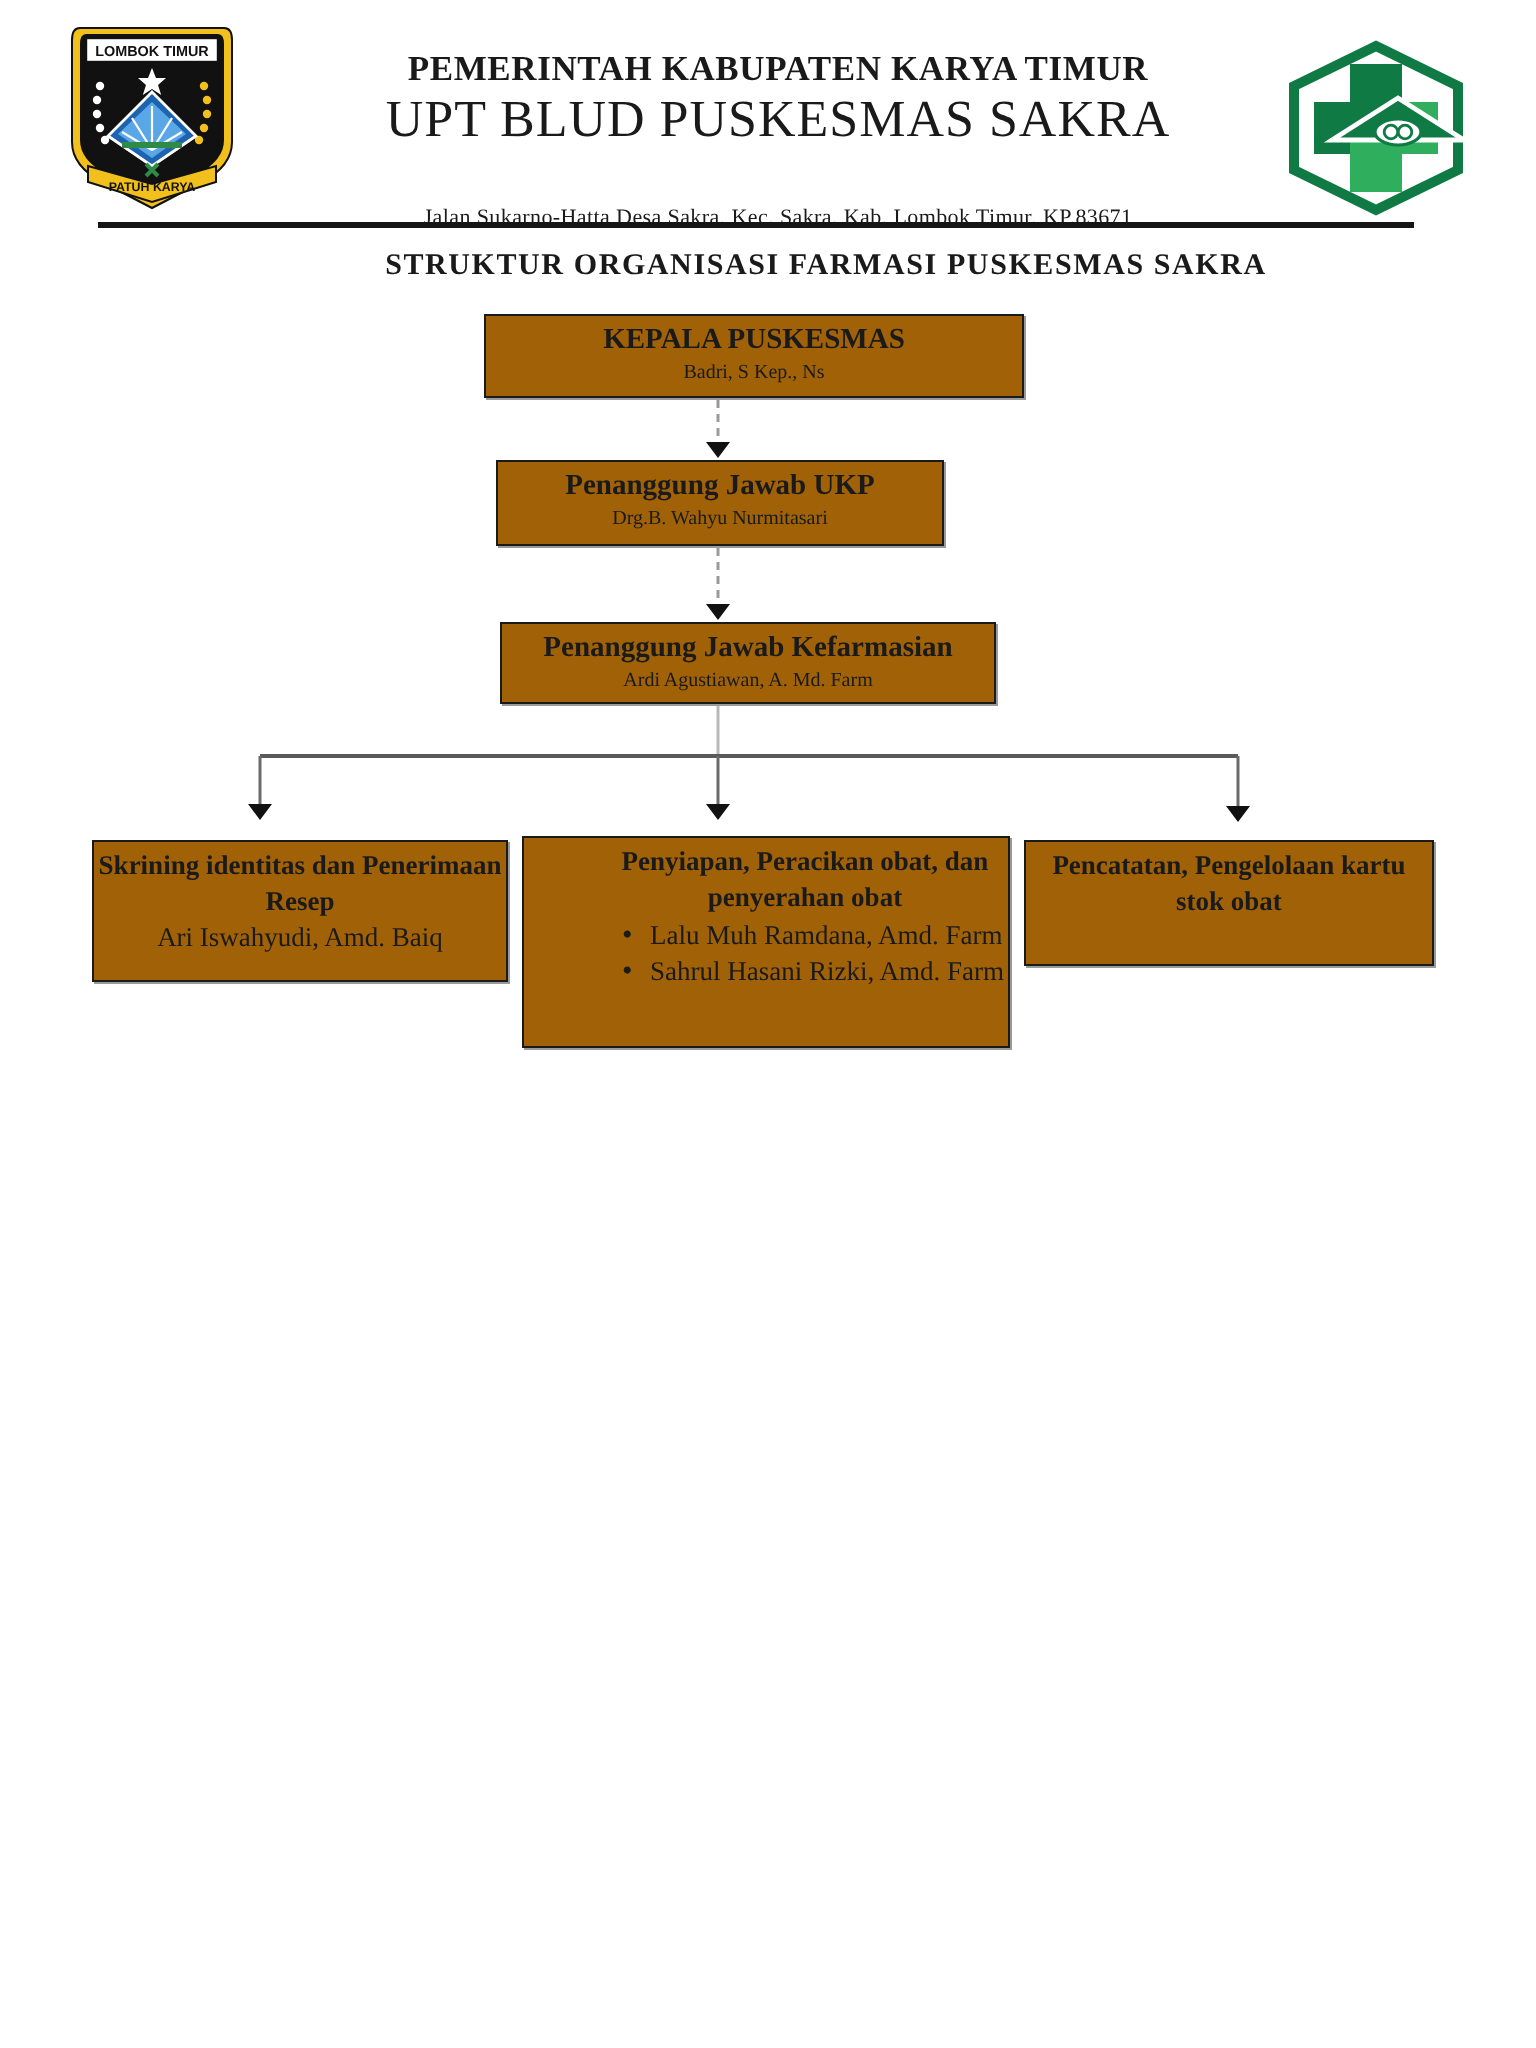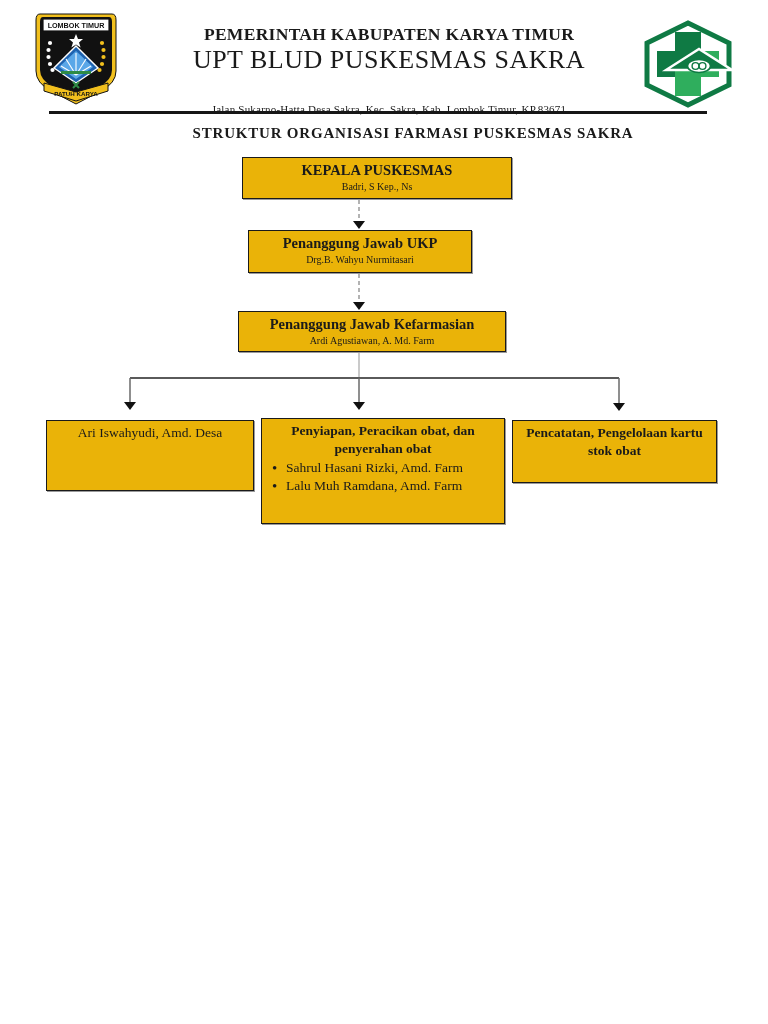--- a/index.html
+++ b/index.html
@@ -30,38 +30,38 @@
   .doc-title {
     left: 0; top: 125px; width: 768px;
     text-align: center; font-size: 15px; font-weight: bold;
     letter-spacing: .8px;
     margin-left: 29px;
   }
 
   
   .node {
     border: 1.6px solid #1a1a1a;
-    background: #eab308;
+    background: #a16207;
     text-align: center;
     padding-top: 3px;
     line-height: 1.32;
     box-shadow: 1px 1px 0 #9a9a9a;
   }
   .node-title  { font-weight: bold; font-size: 14.5px; }
   .node-person { font-size: 10px; }
 
   .node-kepala      { left: 242px; top: 157px; width: 270px; height: 42px; }
   .node-ukp         { left: 248px; top: 230px; width: 224px; height: 43px; }
-  .node-kefarmasian { left: 238px; top: 311px; width: 268px; height: 41px; }
+  .node-kefarmasian { left: 250px; top: 311px; width: 248px; height: 41px; }
 
   .node-small .node-title  { font-size: 13.5px; }
   .node-small .node-person { font-size: 13.5px; }
 
   .node-skrining   { left: 46px;  top: 420px; width: 208px; height: 71px; }
-  .node-penyiapan  { left: 261px; top: 418px; width: 244px; height: 106px; }
+  .node-penyiapan  { left: 261px; top: 418px; width: 244px; height: 106px; padding-left: 39px; }
   .node-pencatatan { left: 512px; top: 420px; width: 205px; height: 63px; }
 
   .bullet-list { text-align: left; padding-left: 8px; margin-top: 1px; }
   .bullet-item { font-size: 13.5px; line-height: 1.35; padding-left: 16px; position: relative; }
   .bullet-item::before {
     content: "\2022";
     position: absolute; left: 2px; top: -1px; font-size: 15px;
   }
 
   .connector-layer { left: 0; top: 0; width: 768px; height: 1024px; pointer-events: none; }
@@ -161,26 +161,27 @@
   <div class="node-title">Penanggung Jawab UKP</div>
   <div class="node-person">Drg.B. Wahyu Nurmitasari</div>
 </div>
 
 <div class="abs node node-kefarmasian">
   <div class="node-title">Penanggung Jawab Kefarmasian</div>
   <div class="node-person">Ardi Agustiawan, A. Md. Farm</div>
 </div>
 
 <div class="abs node node-small node-skrining">
-  <div class="node-person">Ari Iswahyudi, Amd. Desa</div>
+  <div class="node-title">Skrining identitas dan Penerimaan Resep</div>
+  <div class="node-person">Ari Iswahyudi, Amd. Baiq</div>
 </div>
 
 <div class="abs node node-small node-penyiapan">
   <div class="node-title">Penyiapan, Peracikan obat, dan penyerahan obat</div>
   <div class="bullet-list">
+    <div class="bullet-item">Lalu Muh Ramdana, Amd. Farm</div>
     <div class="bullet-item">Sahrul Hasani Rizki, Amd. Farm</div>
-    <div class="bullet-item">Lalu Muh Ramdana, Amd. Farm</div>
   </div>
 </div>
 
 <div class="abs node node-small node-pencatatan">
   <div class="node-title">Pencatatan, Pengelolaan kartu stok obat</div>
 </div>
 
 </body></html>

